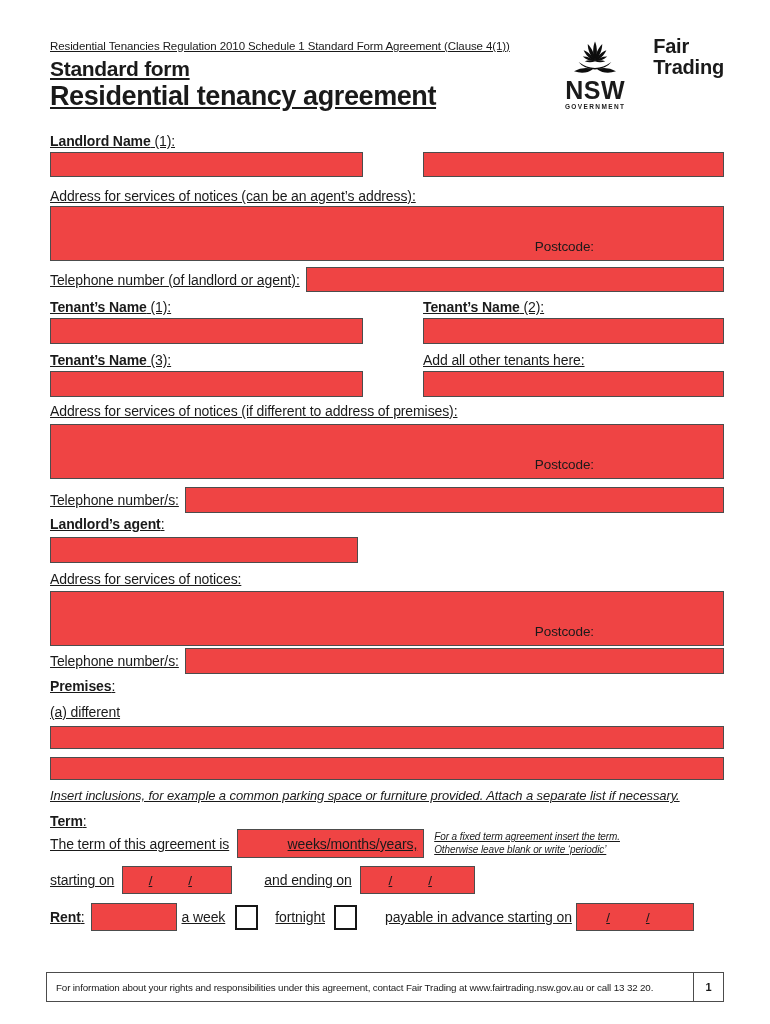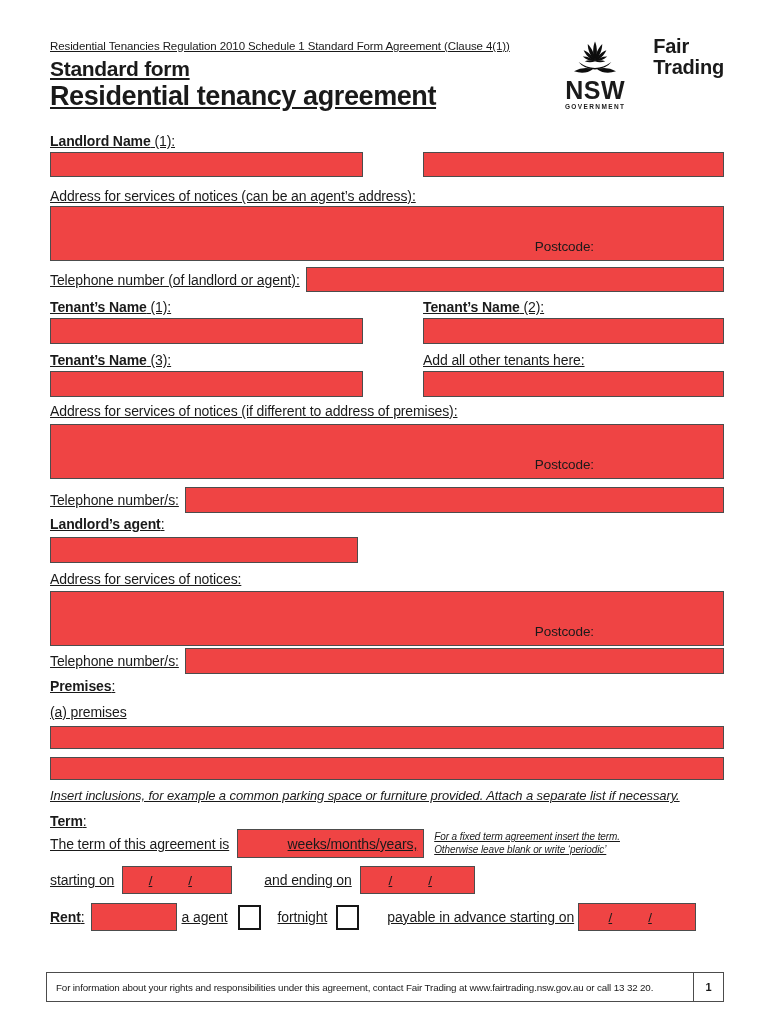--- a/index.html
+++ b/index.html
@@ -126,21 +126,21 @@
   <div class="lbl mb4">Address for services of notices:</div>
   <div class="box bigbox fullbox mb2">
     <span class="postcode">Postcode:</span>
   </div>
   <div class="rowflex mb4">
     <span class="lbl">Telephone number/s:</span>
     <div class="box phone-box26"></div>
   </div>
 
   <div class="lbl mb10"><b>Premises</b><span>:</span></div>
-  <div class="lbl mb6">(a) premises</div>
+  <div class="lbl mb6">(a) different</div>
   <div class="box input23 fullbox mb8"></div>
   <div class="box input23 fullbox mb8"></div>
   <div class="note-italic mb10">Insert inclusions, for example a common parking space or furniture provided. Attach a separate list if necessary.</div>
 
   <div class="lbl"><b>Term</b><span>:</span></div>
   <div class="term-row mb8">
     <span class="lbl">The term of this agreement is</span>
     <div class="box term-box">
       <span>weeks/months/years,</span>
     </div>
@@ -159,21 +159,21 @@
     <span class="lbl" style="margin-left:32px;">and ending on</span>
     <div class="box date-box w115" style="margin-left:8px;">
       <span>/</span>
       <span>/</span>
     </div>
   </div>
 
   <div class="rowflex">
     <span class="lbl"><b>Rent</b><span>:</span></span>
     <div class="box w86" style="margin-left:6px;"></div>
-    <span class="lbl" style="margin-left:5px;">a agent</span>
+    <span class="lbl" style="margin-left:5px;">a week</span>
     <div class="checkbox" style="margin-left:10px;"></div>
     <span class="lbl" style="margin-left:17px;">fortnight</span>
     <div class="checkbox" style="margin-left:9px;"></div>
     <span class="lbl" style="margin-left:28px;">payable in advance starting on</span>
     <div class="box date-box w118" style="margin-left:4px;">
       <span>/</span>
       <span>/</span>
     </div>
   </div>
 

